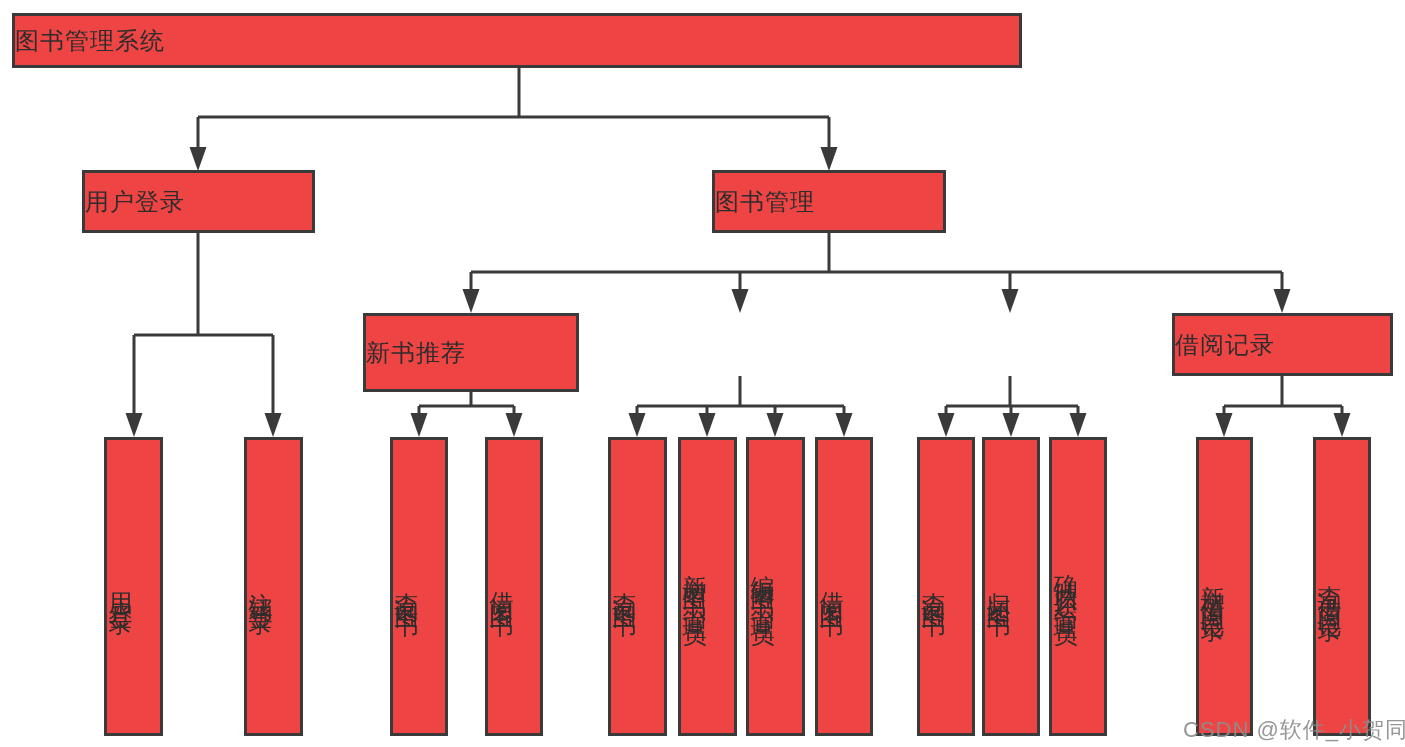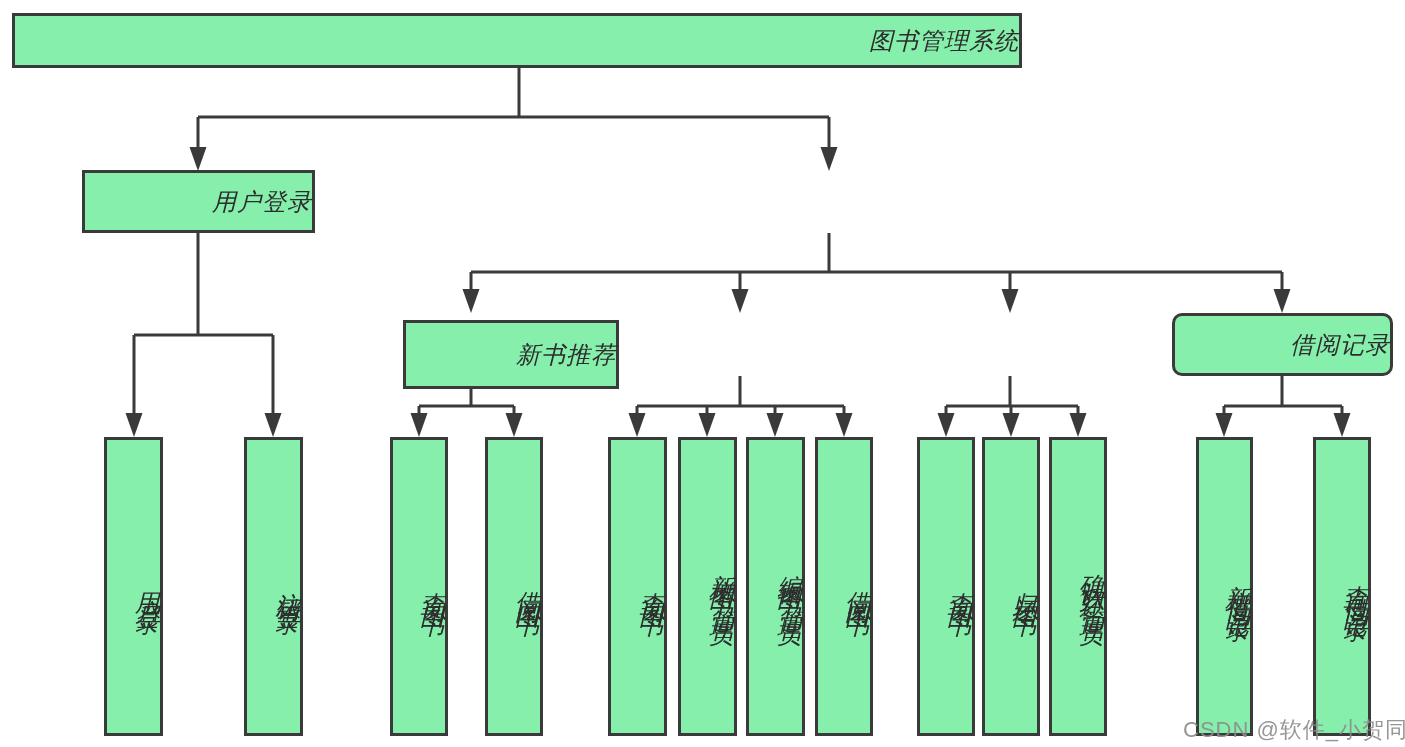--- a/index.html
+++ b/index.html
@@ -14,27 +14,26 @@
   .connectors {
     position: absolute;
     left: 0; top: 0;
     width: 1405px; height: 747px;
     z-index: 1;
   }
   .node {
     position: absolute;
     box-sizing: border-box;
     border: 3px solid #3a3a3a;
-    background: #86efac;
+    background: #ef4444;
     display: flex;
     align-items: center;
-    justify-content: flex-end;
+    justify-content: flex-start;
     color: #2d2d2d;
     z-index: 2;
-    font-style: italic;
   }
   .hnode { font-size: 24px; letter-spacing: 1px; }
   .vnode span {
     writing-mode: vertical-rl;
     text-orientation: mixed;
     font-size: 24px;
     letter-spacing: 7px;
     line-height: 1.1;
     white-space: nowrap;
   }
@@ -106,25 +105,28 @@
     </g>
   </svg>
 
   <div class="node hnode" style="left:12px; top:13px; width:1010px; height:55px;">
     <span>图书管理系统</span>
   </div>
 
   <div class="node hnode" style="left:82px; top:170px; width:233px; height:63px;">
     <span>用户登录</span>
   </div>
+  <div class="node hnode" style="left:712px; top:170px; width:234px; height:63px;">
+    <span>图书管理</span>
+  </div>
 
-  <div class="node hnode" style="left:363px; top:320px; width:216px; height:69px;margin-left:40px;">
+  <div class="node hnode" style="left:363px; top:313px; width:216px; height:79px;">
     <span>新书推荐</span>
   </div>
-  <div class="node hnode" style="left:1172px; top:313px; width:221px; height:63px;border-radius:10px;">
+  <div class="node hnode" style="left:1172px; top:313px; width:221px; height:63px;">
     <span>借阅记录</span>
   </div>
 
   <div class="node vnode" style="left:104px; top:437px; width:59px; height:299px;">
     <span>用户登录</span>
   </div>
   <div class="node vnode" style="left:244px; top:437px; width:59px; height:299px;">
     <span>注销登录</span>
   </div>
 

